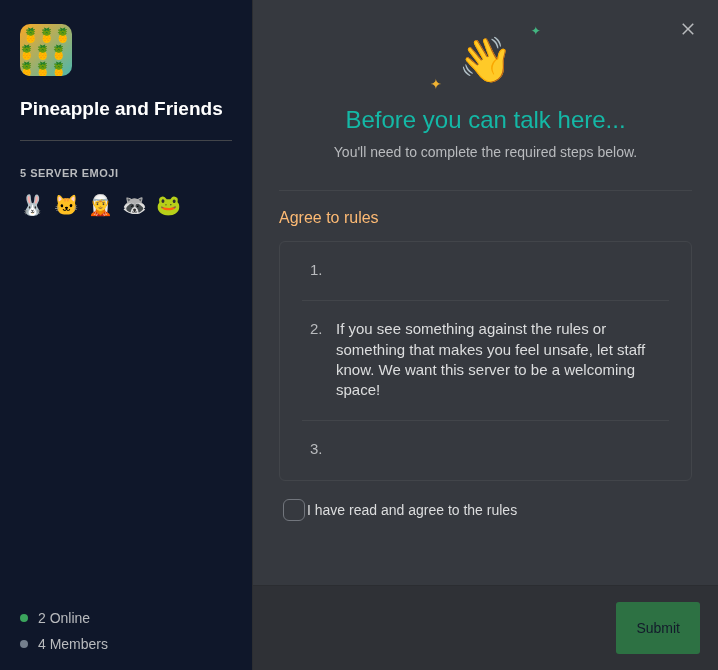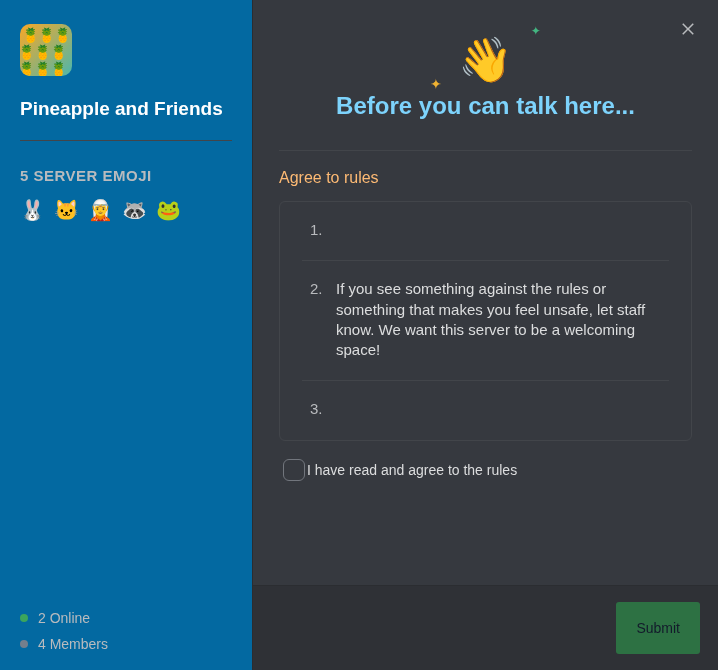--- a/index.html
+++ b/index.html
@@ -5,21 +5,21 @@
   * { box-sizing: border-box; margin: 0; padding: 0; }
   html, body { width: 718px; height: 670px; overflow: hidden; }
   body {
     font-family: -apple-system, BlinkMacSystemFont, "Segoe UI", Helvetica, Arial, sans-serif;
     background: #36393f;
     color: #dcddde;
     display: flex;
   }
   .sidebar {
     width: 252px;
-    background: #0369a1;
+    background: #0f172a;
     padding: 24px 20px 20px 20px;
     display: flex;
     flex-direction: column;
     position: relative;
   }
   .server-icon {
     width: 52px;
     height: 52px;
     border-radius: 10px;
     background: linear-gradient(135deg, #f9a825 0%, #4db6ac 100%);
@@ -49,21 +49,21 @@
     color: #fff;
     font-size: 19px;
     font-weight: 600;
     margin-top: 22px;
   }
   .divider {
     border-top: 1px solid #42454a;
     margin-top: 20px;
   }
   .emoji-header {
-    font-size: 15px;
+    font-size: 11px;
     font-weight: 700;
     letter-spacing: 0.5px;
     color: #b9bbbe;
     text-transform: uppercase;
     margin-top: 26px;
   }
   .emoji-row {
     display: flex;
     gap: 10px;
     margin-top: 14px;
@@ -131,24 +131,24 @@
     color: #43b581;
     font-size: 12px;
   }
   .sparkle-bl {
     position: absolute;
     bottom: -6px; left: -28px;
     color: #f0b232;
     font-size: 14px;
   }
   .hero-title {
-    color: #7dd3fc;
+    color: #14b8a6;
     font-size: 24px;
-    font-weight: 700;
-    margin-top: 0;
+    font-weight: 400;
+    margin-top: 14px;
   }
   .hero-sub {
     color: #b9bbbe;
     font-size: 14px;
     margin-top: 10px;
   }
 
   .main-scroll {
     padding: 0 26px;
     margin-top: 30px;
@@ -247,20 +247,21 @@
       </svg>
   </div>
 
   <div class="hero">
     <div class="wave-wrap">
       <span class="sparkle-tl">✦</span>
       <span class="wave">👋</span>
       <span class="sparkle-bl">✦</span>
     </div>
     <h1 class="hero-title">Before you can talk here...</h1>
+    <p class="hero-sub">You'll need to complete the required steps below.</p>
   </div>
 
   <div class="main-scroll">
     <div class="section-divider"></div>
     <h2 class="section-title">Agree to rules</h2>
     <div class="rules-box">
       <div class="rule">
         <span class="rule-num">1.</span>
       </div>
       <div class="rule">

